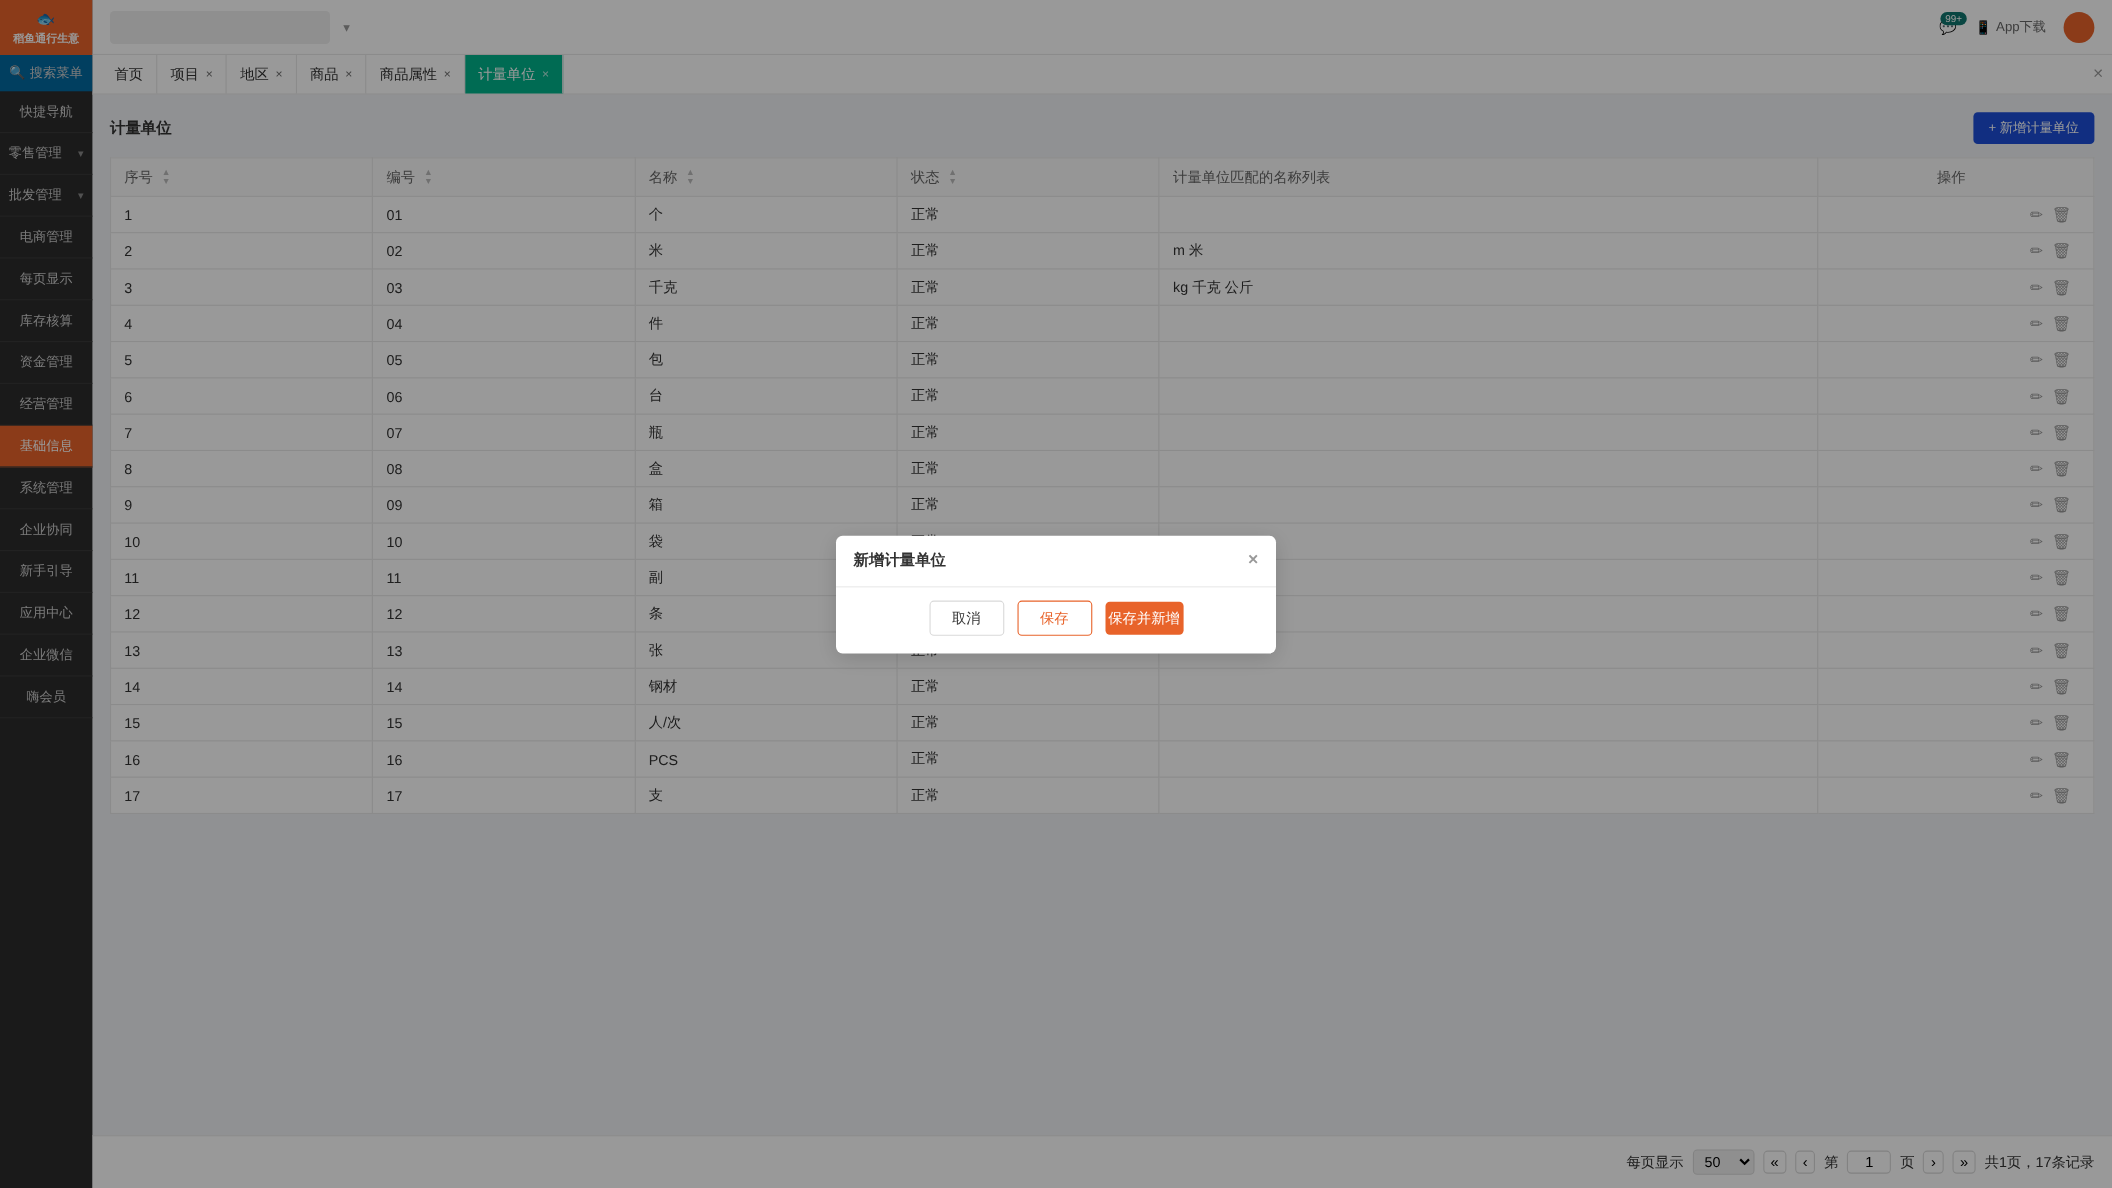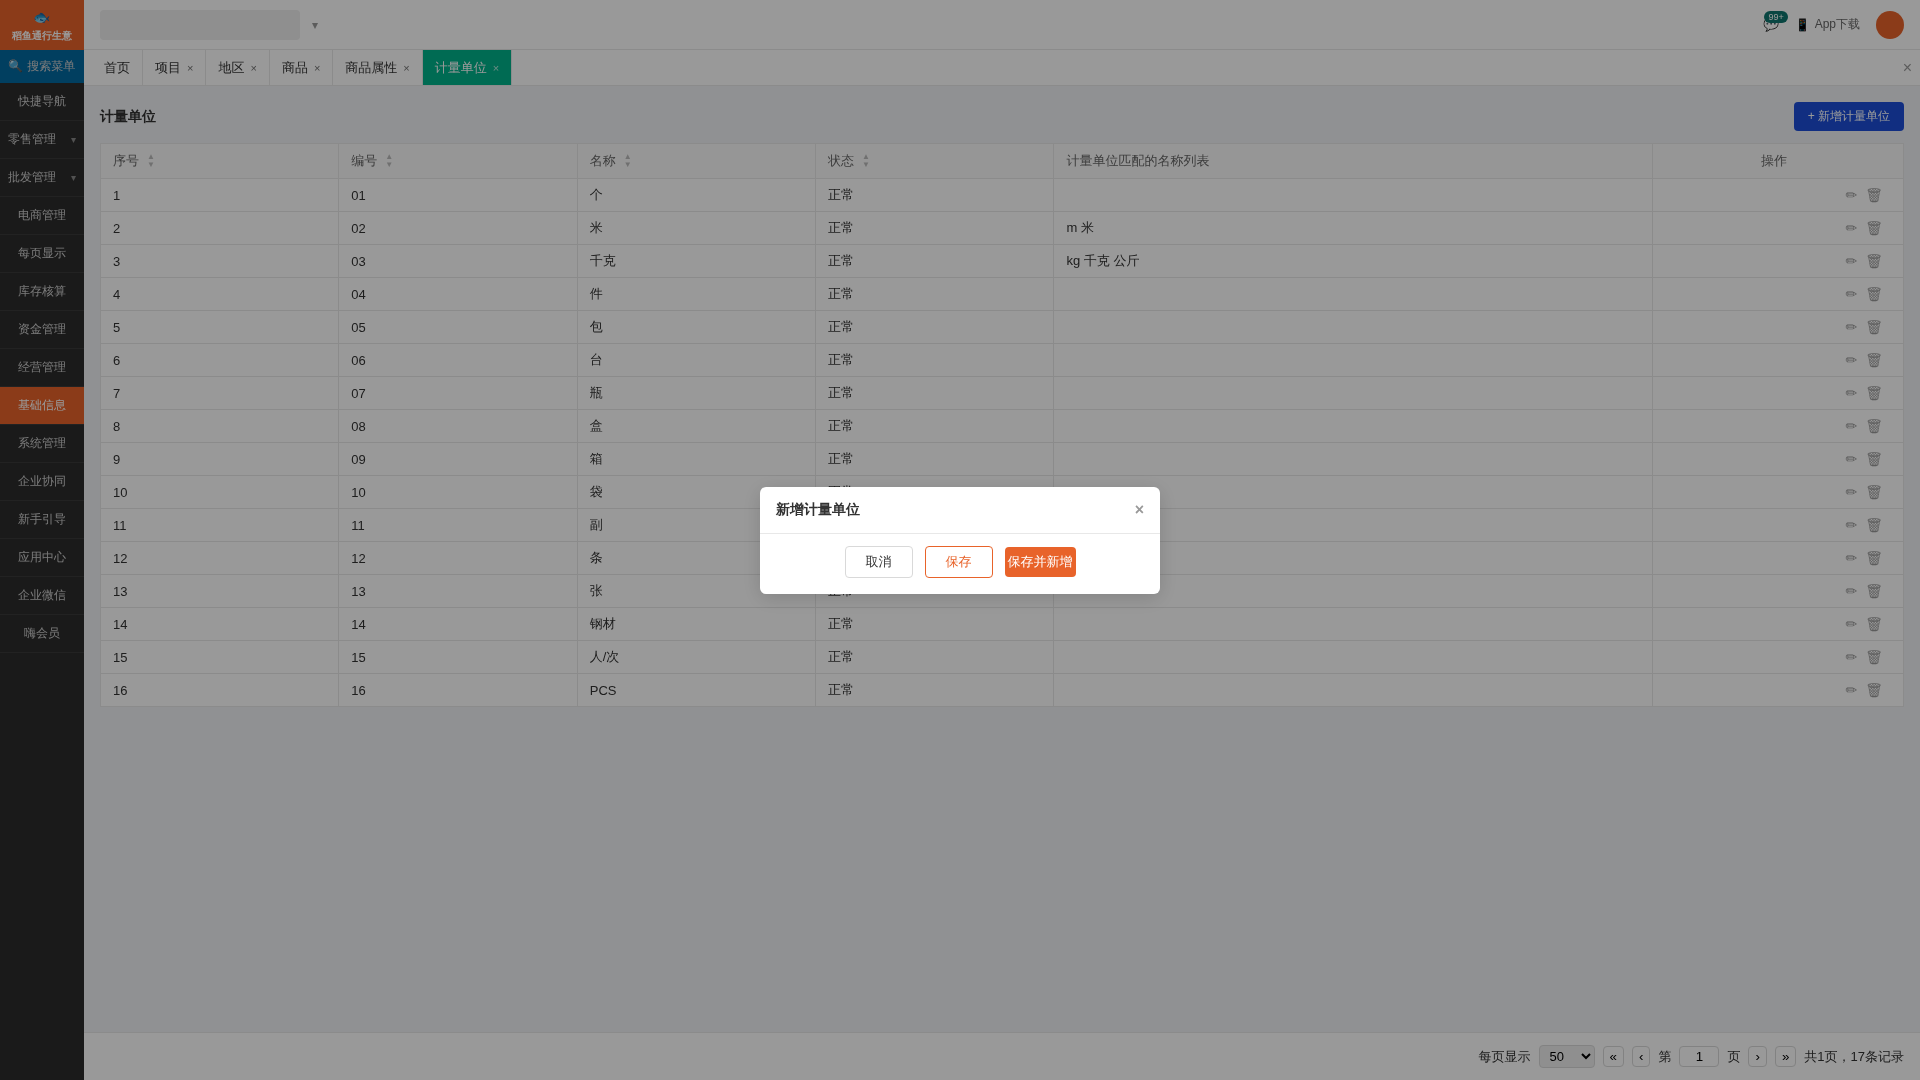--- a/index.html
+++ b/index.html
@@ -650,20 +650,33 @@
       <td>PCS</td>
       <td class="status-normal">正常</td>
       <td></td>
       <td>
         <div class="action-icons" style="justify-content:flex-end; padding-right:8px;">
           <span class="action-icon">✏</span>
           <span class="action-icon">🗑</span>
         </div>
       </td>
     </tr>
+          <tr>
+      <td>17</td>
+      <td>17</td>
+      <td>支</td>
+      <td class="status-normal">正常</td>
+      <td></td>
+      <td>
+        <div class="action-icons" style="justify-content:flex-end; padding-right:8px;">
+          <span class="action-icon">✏</span>
+          <span class="action-icon">🗑</span>
+        </div>
+      </td>
+    </tr>
         </tbody>
     </table>
   </div>
 
   <div class="pagination-bar">
     <span>每页显示</span>
     <select class="page-size-select">
       <option>50</option>
       <option>10</option>
       <option>20</option>

